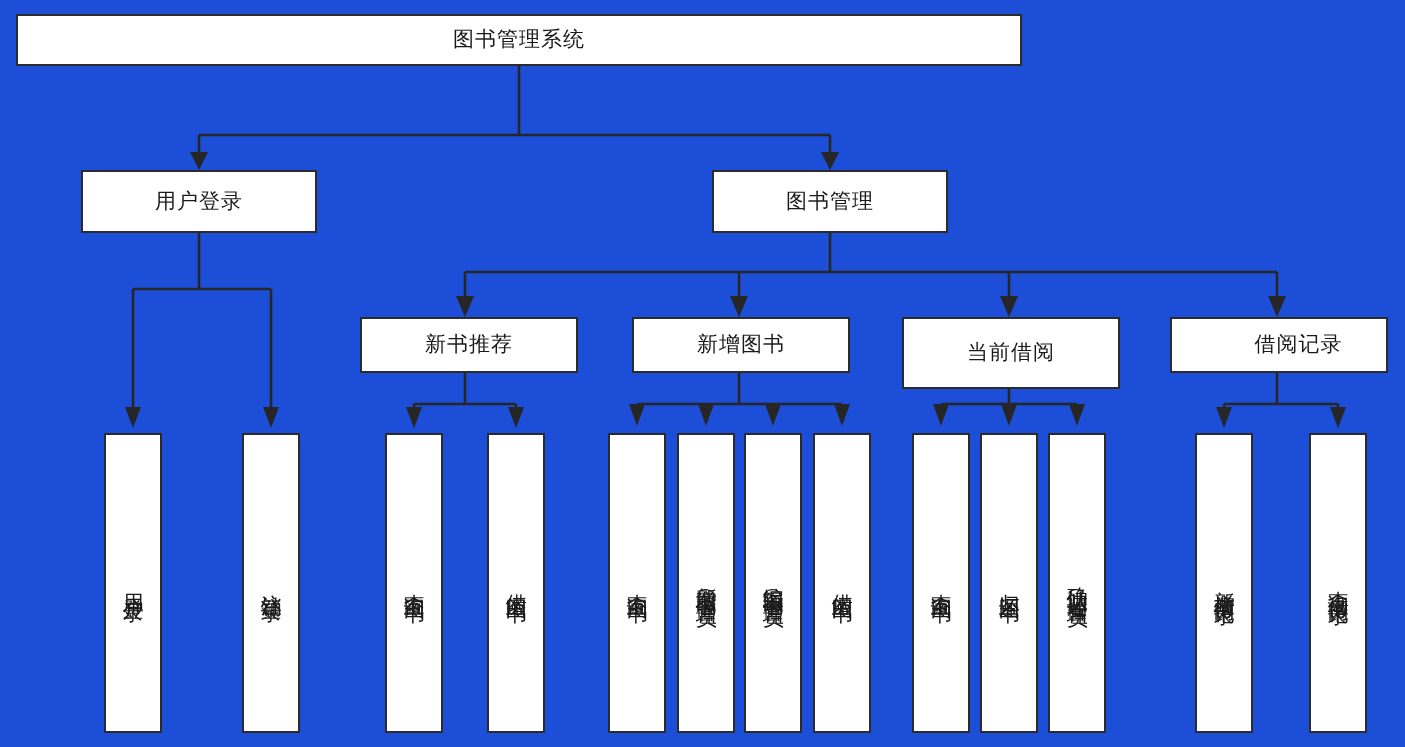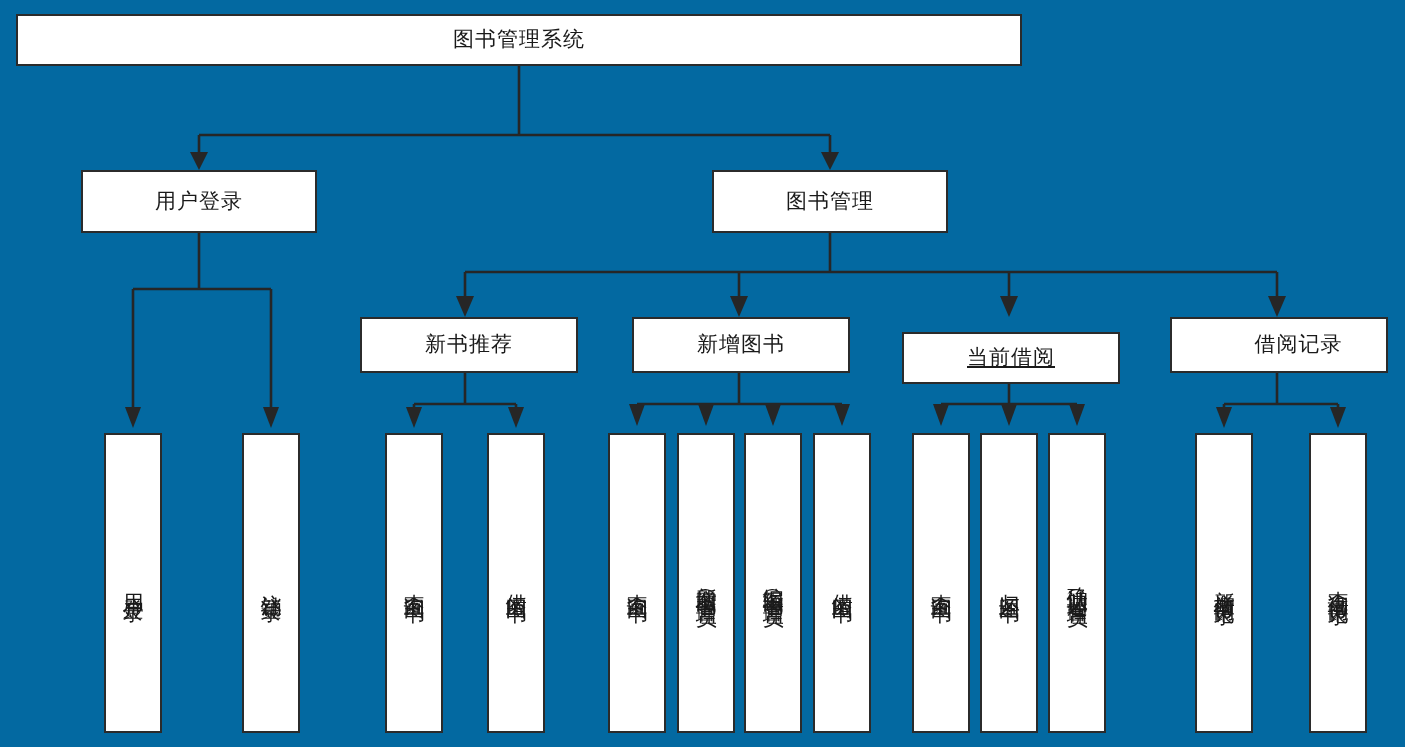--- a/index.html
+++ b/index.html
@@ -8,21 +8,21 @@
     padding: 0;
     background: #ffffff;
   }
   body {
     font-family: "DejaVu Sans", "Liberation Sans", sans-serif;
   }
   #diagram-root {
     position: relative;
     width: 1405px;
     height: 747px;
-    background: #0369a1;
+    background: #1d4ed8;
     overflow: hidden;
   }
   #flow-svg {
     position: absolute;
     left: 0;
     top: 0;
     width: 1405px;
     height: 747px;
   }
   .conn {
@@ -139,21 +139,21 @@
   <div class="node-box" style="left:712px; top:170px; width:236px; height:63px;">
     <span class="node-h">图书管理</span>
   </div>
 
   <div class="node-box" style="left:360px; top:317px; width:218px; height:56px;">
     <span class="node-h">新书推荐</span>
   </div>
   <div class="node-box" style="left:632px; top:317px; width:218px; height:56px;">
     <span class="node-h">新增图书</span>
   </div>
-  <div class="node-box" style="left:902px; top:332px; width:218px; height:52px;text-decoration:underline;">
+  <div class="node-box" style="left:902px; top:317px; width:218px; height:72px;">
     <span class="node-h">当前借阅</span>
   </div>
   <div class="node-box" style="left:1170px; top:317px; width:218px; height:56px;padding-left:39px;">
     <span class="node-h">借阅记录</span>
   </div>
 
   <div class="node-box" style="left:104px; top:433px; width:58px; height:300px;">
     <span class="node-v">用户登录</span>
   </div>
   <div class="node-box" style="left:242px; top:433px; width:58px; height:300px;">

